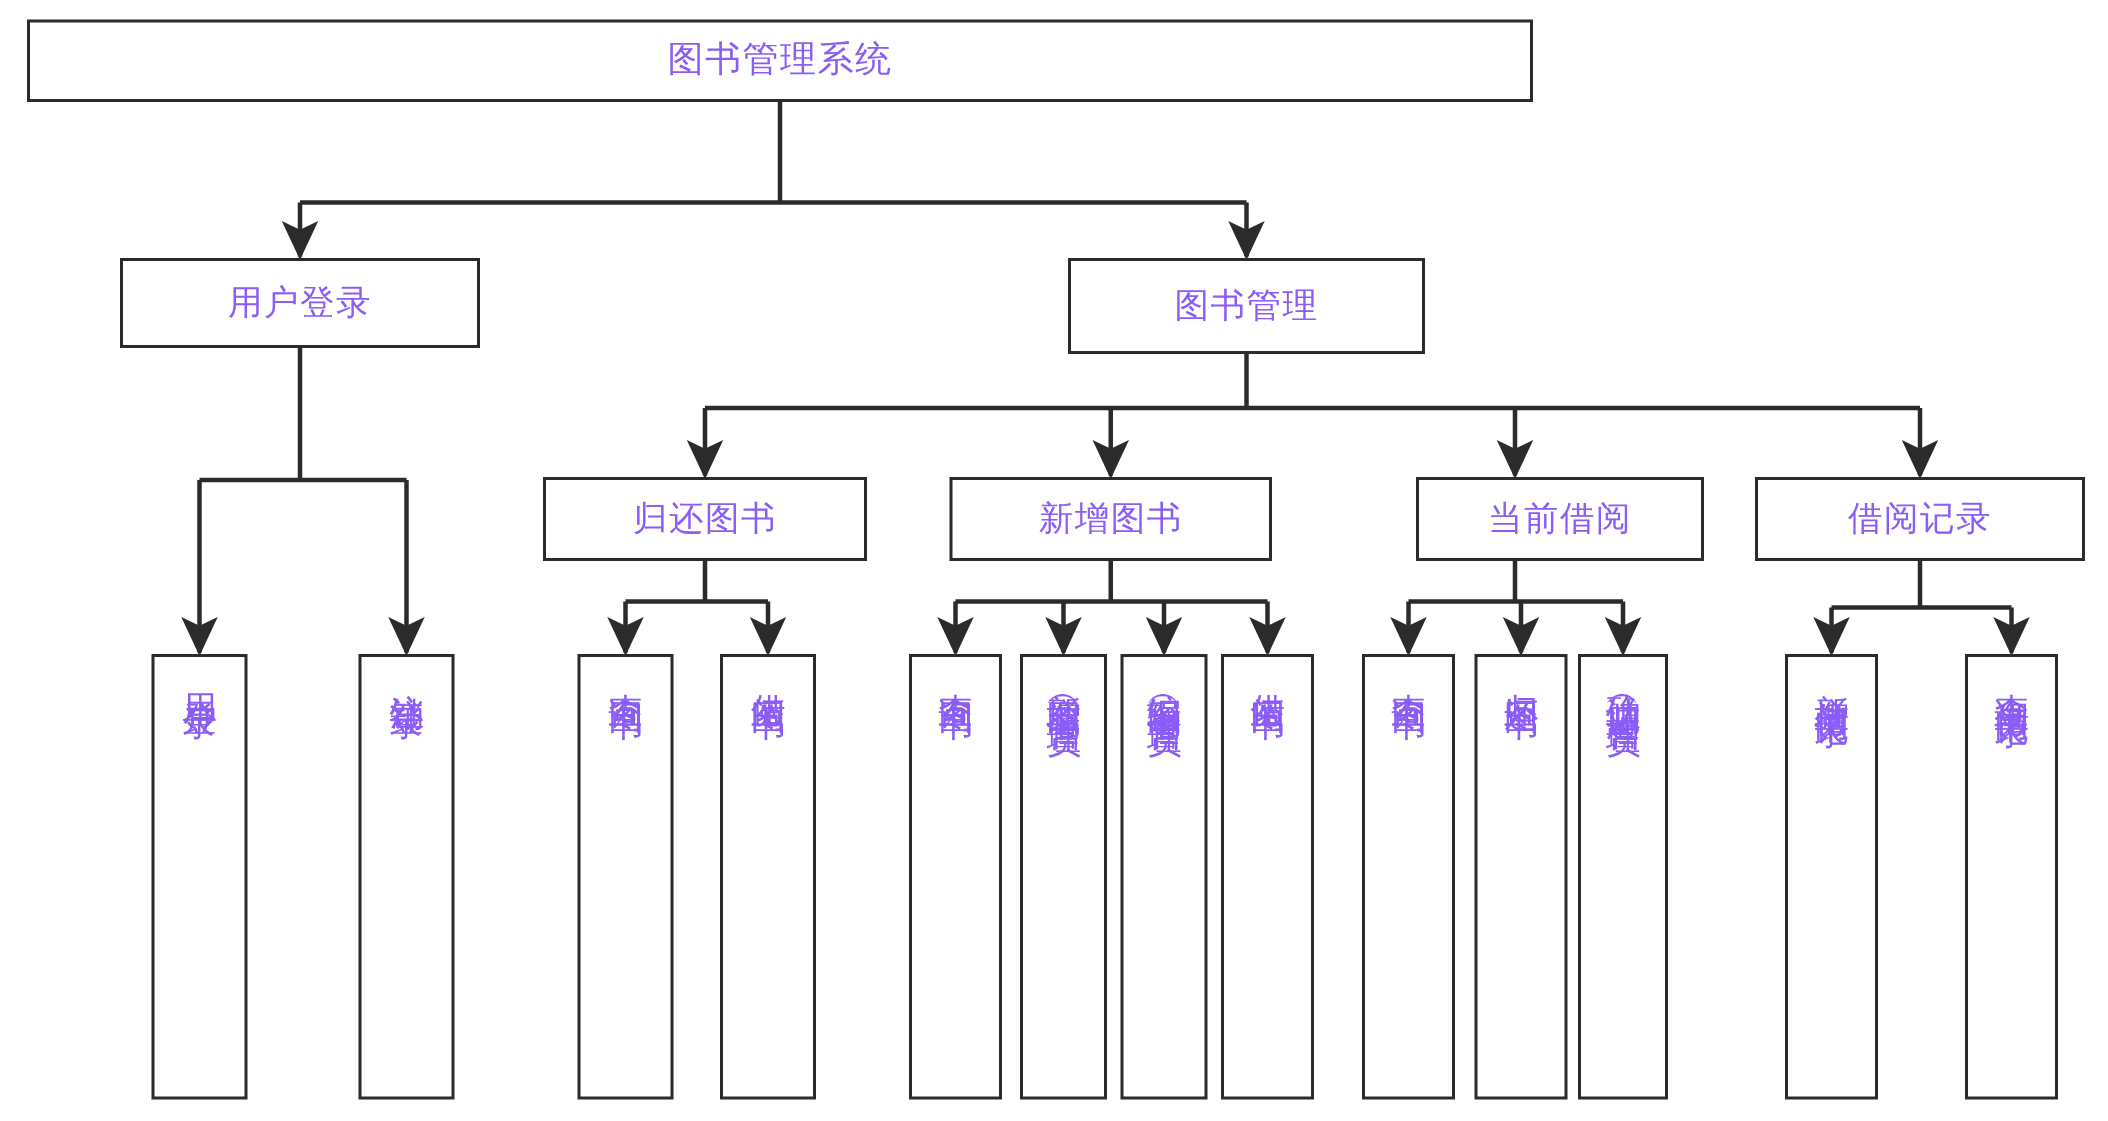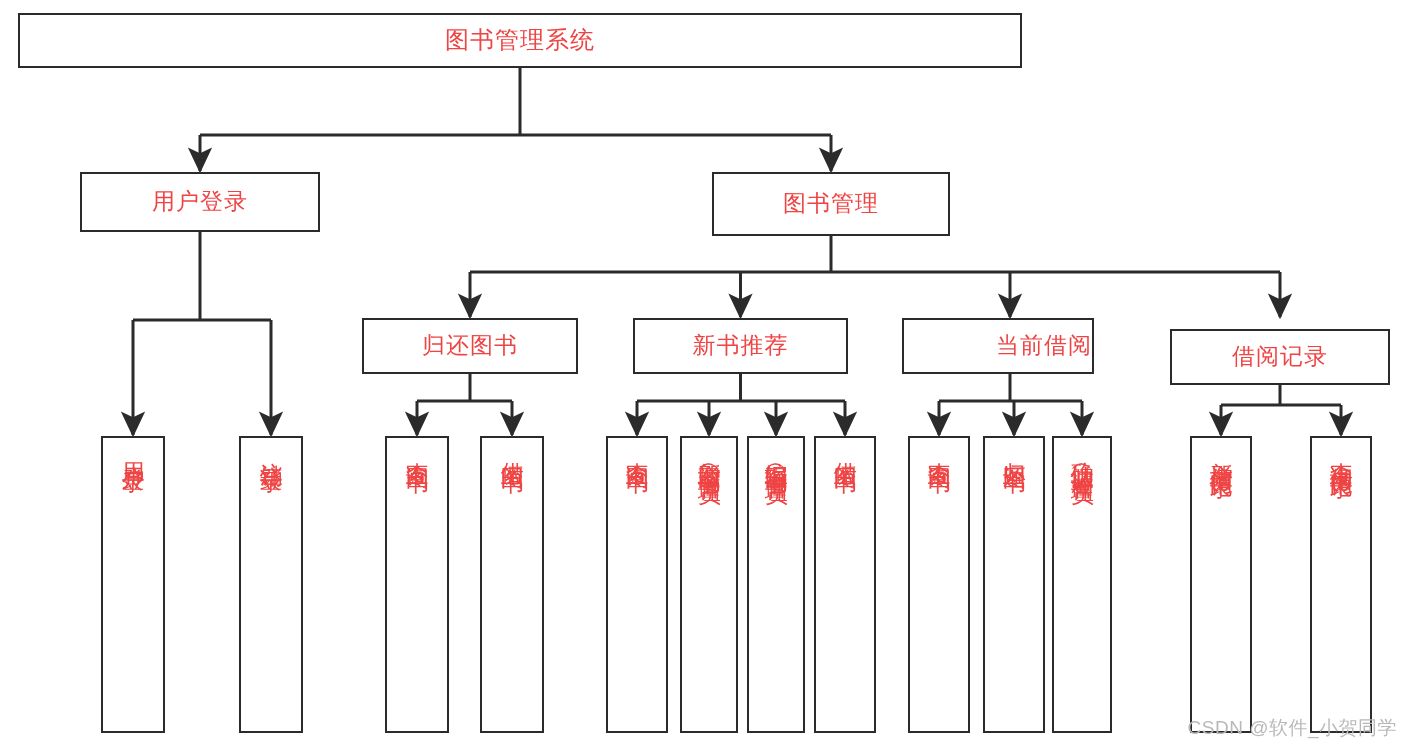--- a/index.html
+++ b/index.html
@@ -27,21 +27,21 @@
     height: 747px;
   }
   .node-box {
     position: absolute;
     box-sizing: border-box;
     border: 2px solid #2b2b2b;
     background: #ffffff;
     display: flex;
     align-items: center;
     justify-content: center;
-    color: #ef4444;
+    color: #8b5cf6;
   }
   .node-label {
     font-size: 23px;
     letter-spacing: 1px;
     line-height: 1.1;
     white-space: nowrap;
     user-select: none;
   }
   .node-box.horizontal .node-label {
     font-size: 23px;
@@ -129,26 +129,26 @@
       <div class="node-box horizontal" style="left: 80px; top: 172px; width: 240px; height: 60px;">
         <span class="node-label">用户登录</span>
       </div>
       <div class="node-box horizontal" style="left: 712px; top: 172px; width: 238px; height: 64px;">
         <span class="node-label">图书管理</span>
       </div>
       <div class="node-box horizontal" style="left: 362px; top: 318px; width: 216px; height: 56px;">
         <span class="node-label">归还图书</span>
       </div>
       <div class="node-box horizontal" style="left: 633px; top: 318px; width: 215px; height: 56px;">
-        <span class="node-label">新书推荐</span>
+        <span class="node-label">新增图书</span>
       </div>
-      <div class="node-box horizontal" style="left: 902px; top: 318px; width: 192px; height: 56px; justify-content: flex-end;">
+      <div class="node-box horizontal" style="left: 944px; top: 318px; width: 192px; height: 56px;">
         <span class="node-label">当前借阅</span>
       </div>
-      <div class="node-box horizontal" style="left: 1170px; top: 318px; width: 220px; height: 56px; margin-top: 11px;">
+      <div class="node-box horizontal" style="left: 1170px; top: 318px; width: 220px; height: 56px;">
         <span class="node-label">借阅记录</span>
       </div>
       <div class="node-box vertical" style="left: 101px; top: 436px; width: 64px; height: 297px;">
         <span class="node-label">用户登录</span>
       </div>
       <div class="node-box vertical" style="left: 239px; top: 436px; width: 64px; height: 297px;">
         <span class="node-label">注销登录</span>
       </div>
       <div class="node-box vertical" style="left: 385px; top: 436px; width: 64px; height: 297px;">
         <span class="node-label">查询图书</span>
@@ -178,14 +178,13 @@
         <span class="node-label">确认归还（管理员）</span>
       </div>
       <div class="node-box vertical" style="left: 1190px; top: 436px; width: 62px; height: 297px;">
         <span class="node-label">新增借阅记录</span>
       </div>
       <div class="node-box vertical" style="left: 1310px; top: 436px; width: 62px; height: 297px;">
         <span class="node-label">查询借阅记录</span>
       </div>
     </div>
 
-  <div class="watermark">CSDN @软件_小贺同学</div>
 </div>
 
 </body></html>

